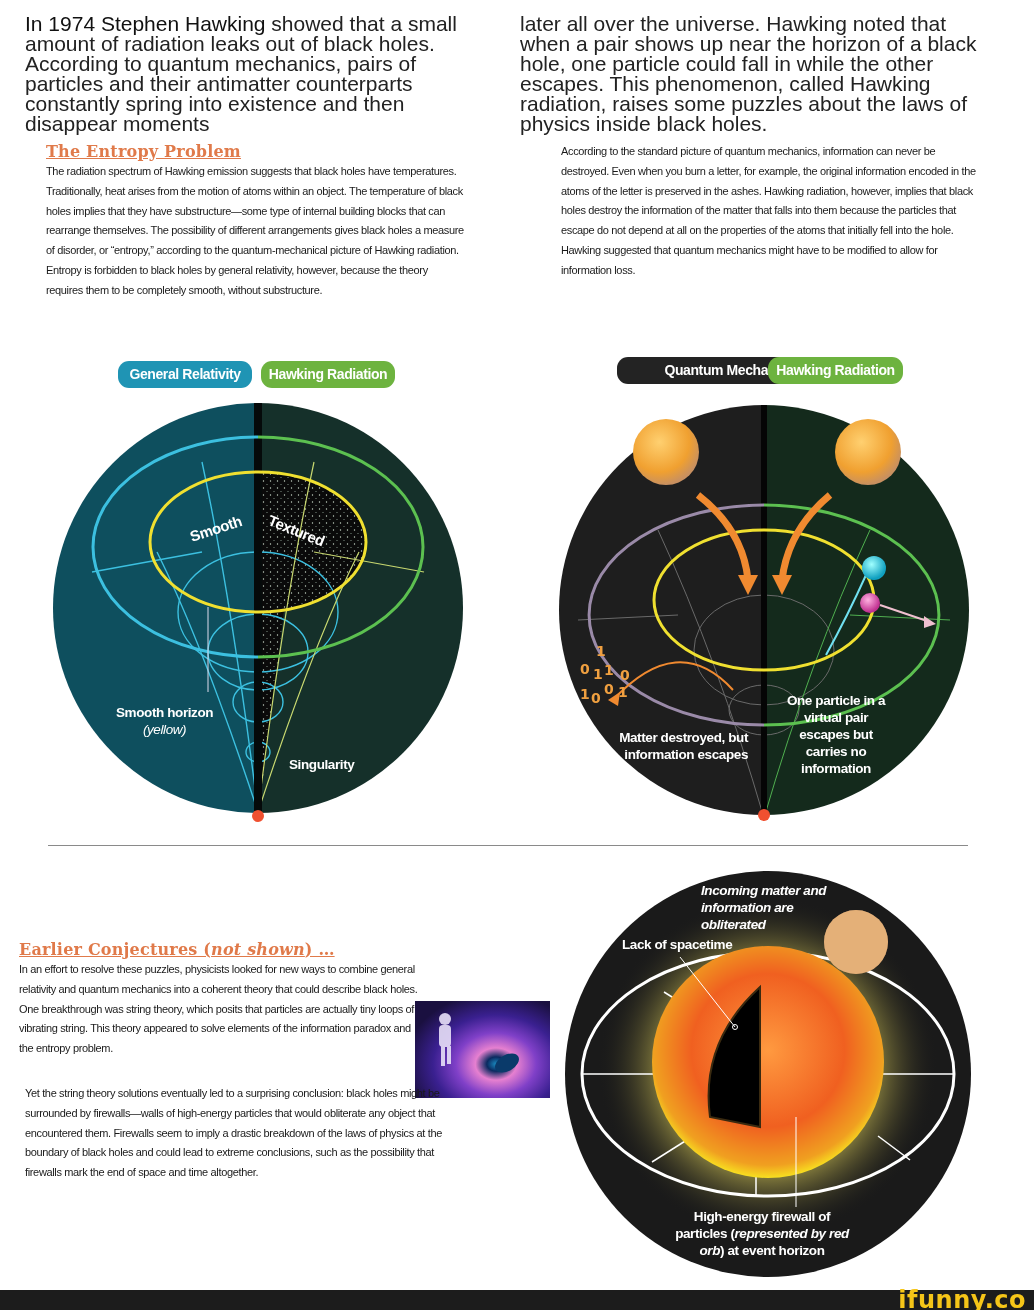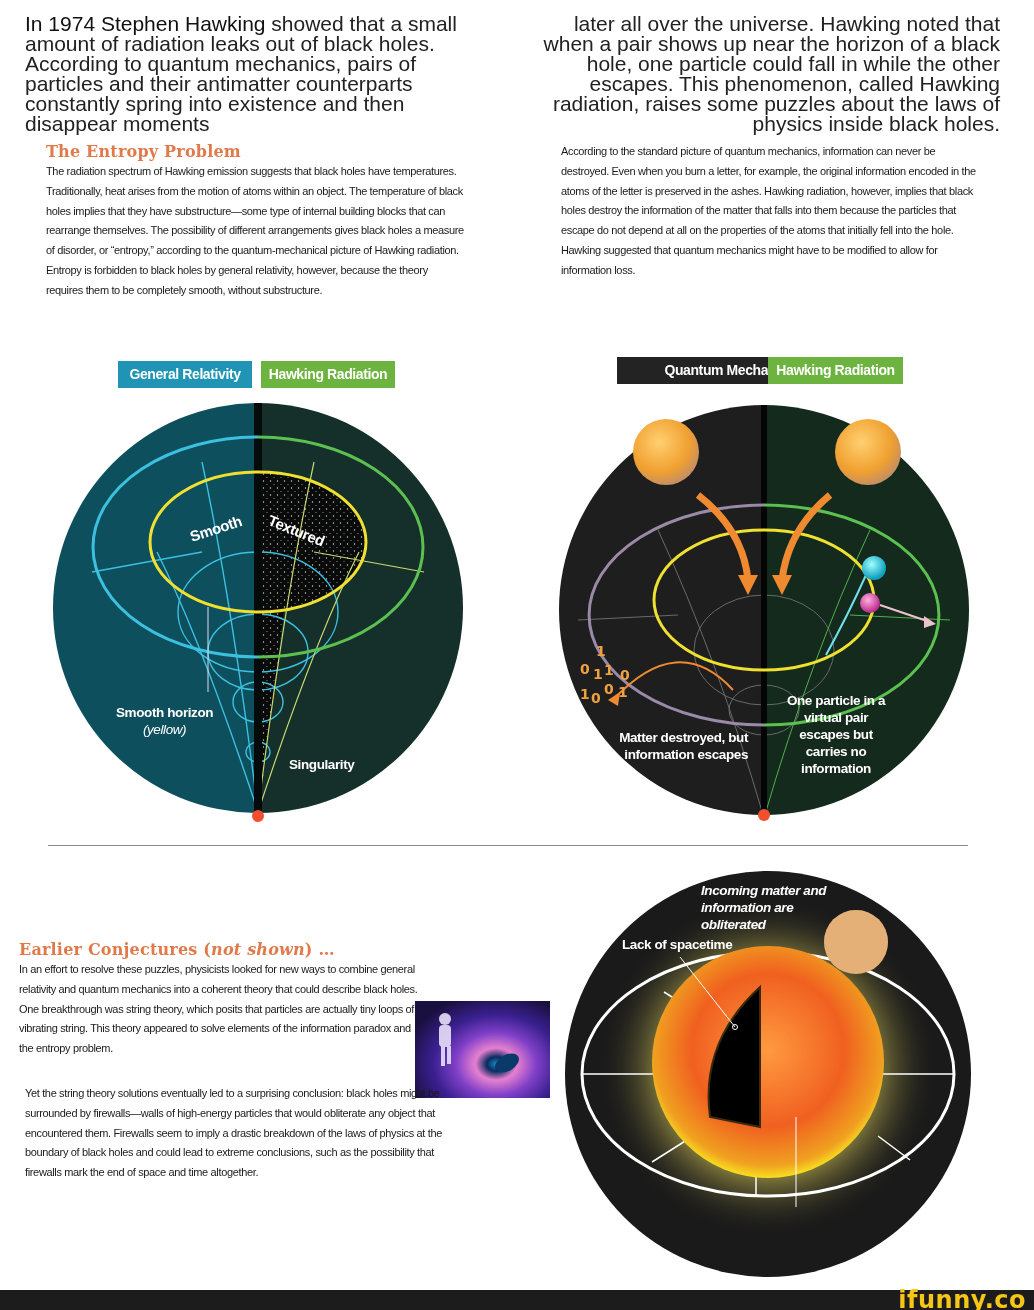--- a/index.html
+++ b/index.html
@@ -2,37 +2,37 @@
 <html><head>
 <meta charset="utf-8">
 <style>
   html, body { margin: 0; padding: 0; }
   body {
     width: 1034px; height: 1310px; background: #ffffff; position: relative; overflow: hidden;
     font-family: "Liberation Sans", sans-serif; color: #1a1a1a;
   }
   .intro { position: absolute; top: 14px; font-size: 21px; line-height: 20px; color: #222; }
   .intro.left { left: 25px; width: 470px; }
-  .intro.right { left: 520px; width: 480px; text-align: right; }
+  .intro.right { left: 520px; width: 480px; }
   .intro b { font-weight: normal; color: #111; }
 
   .section-title {
     font-family: "DejaVu Serif", serif; font-weight: bold; color: #e07a4a; font-size: 16px;
-    letter-spacing: 0.2px; margin: 0 0 1px 0;
+    letter-spacing: 0.2px; margin: 0 0 1px 0; text-decoration: underline;
   }
   .section-title i { font-style: italic; }
   .section-body { font-size: 11px; line-height: 19.8px; color: #1a1a1a; letter-spacing: -0.35px; }
 
   .col { position: absolute; }
   #entropy { left: 46px; top: 142px; width: 420px; }
   #info { left: 561px; top: 142px; width: 420px; }
   #earlier { left: 19px; top: 940px; width: 400px; }
   #firewalls { left: 25px; top: 1084px; width: 440px; }
 
-  .tag { position: absolute; height: 27px; line-height: 27px; color: #fff; font-weight: bold; font-size: 14px; text-align: center; letter-spacing: -0.4px; }
+  .tag { position: absolute; height: 27px; line-height: 27px; color: #fff; font-weight: bold; font-size: 14px; text-align: center; letter-spacing: -0.4px; border-radius: 11px; }
 
   .diagram { position: absolute; }
   .dlabel { position: absolute; color: #fff; font-weight: bold; font-size: 13.5px; line-height: 17px; letter-spacing: -0.4px; }
 
   .hr { position: absolute; left: 48px; top: 845px; width: 920px; height: 1px; background: #8a8a8a; }
 
   .thumb { position: absolute; left: 415px; top: 1001px; width: 135px; height: 97px; overflow: hidden;
     background: radial-gradient(ellipse at 60% 65%, #1a8ac0 0%, #0a2a60 8%, #e680d0 18%, #8040c8 35%, #3a2090 55%, #1a1040 80%); }
 
   .footer { position: absolute; left: 0; top: 1290px; width: 1034px; height: 29px; background: #1c1c1c; }
@@ -232,17 +232,18 @@
     <circle cx="208" cy="200" r="116" fill="url(#fire)"></circle>
     <path d="M200 125 L200 265 L150 255 Q 140 180 200 125 Z" fill="#000" stroke="#3a2a10" stroke-width="2"></path>
     <line x1="120" y1="95" x2="175" y2="165" stroke="#ffffff" stroke-width="1"></line>
     <circle cx="175" cy="165" r="2.5" fill="none" stroke="#fff"></circle>
     <circle cx="296" cy="80" r="32" fill="#d8a070"></circle>
     <circle cx="296" cy="80" r="32" fill="#f0c080" opacity="0.5"></circle>
     <line x1="236" y1="255" x2="236" y2="345" stroke="#ffffff" stroke-width="1"></line>
   </svg>
   <div class="dlabel" style="left:141px;top:20px;width:130px;text-align:left;font-style:italic;">Incoming matter and information are obliterated</div>
   <div class="dlabel" style="left:62px;top:74px;">Lack of spacetime</div>
+  <div class="dlabel" style="left:112px;top:346px;width:180px;text-align:center;"><span>High-energy firewall of particles (</span><i>represented by red orb</i><span>) at event horizon</span></div>
 </div>
 
 <div class="footer">
   <span class="brand">ifunny.co</span>
 </div>
 
 </body></html>

